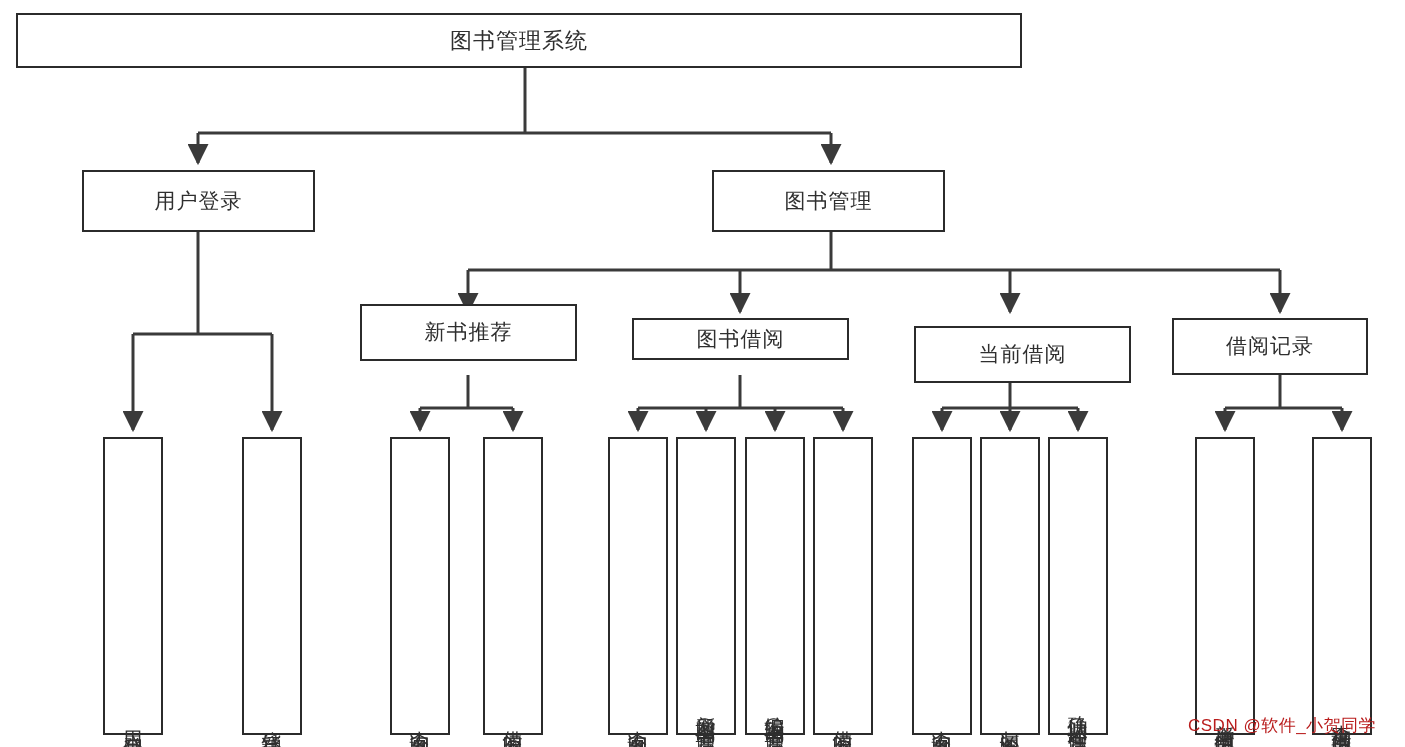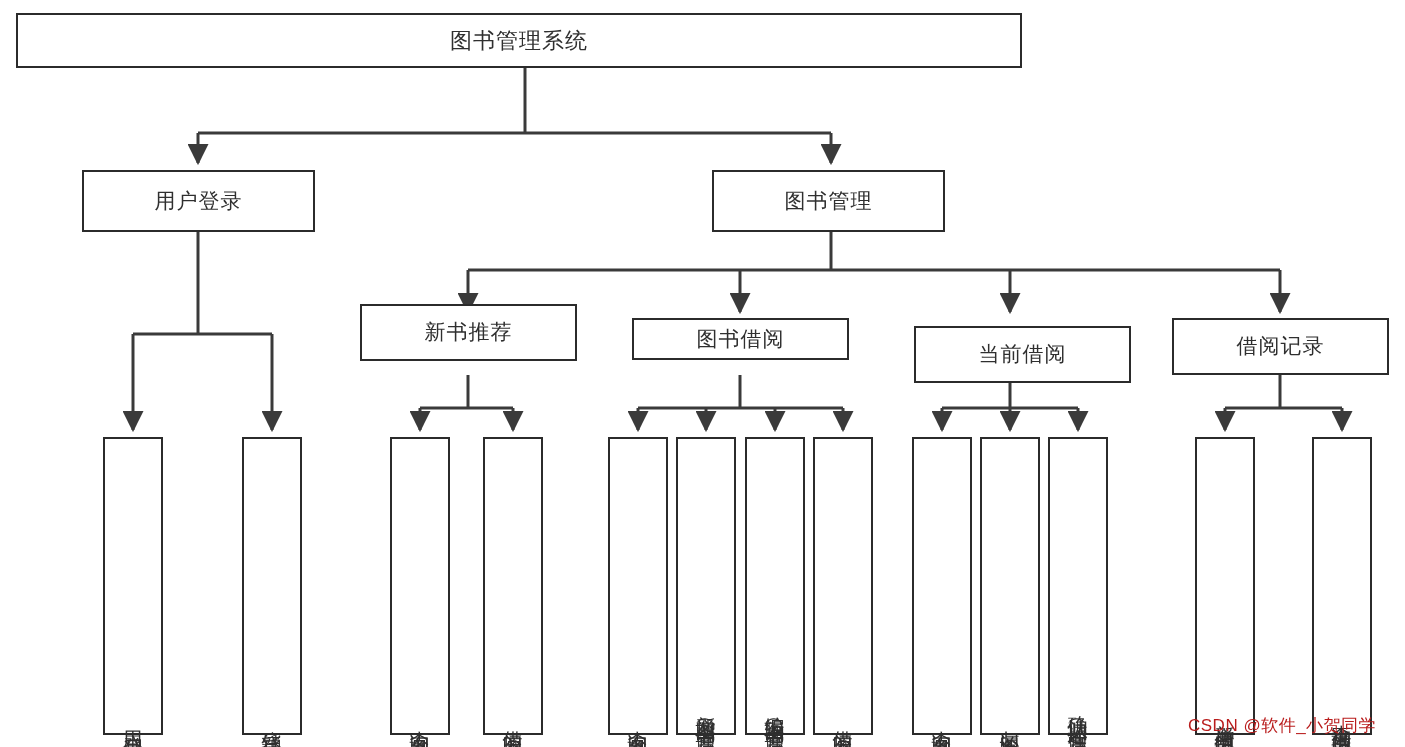--- a/index.html
+++ b/index.html
@@ -144,21 +144,21 @@
 
   <div class="node horiz" style="left:360px; top:304px; width:217px; height:57px;">
     <span class="label">新书推荐</span>
   </div>
   <div class="node horiz" style="left:632px; top:318px; width:217px; height:42px;">
     <span class="label">图书借阅</span>
   </div>
   <div class="node horiz" style="left:914px; top:318px; width:217px; height:57px;margin-top:8px;">
     <span class="label">当前借阅</span>
   </div>
-  <div class="node horiz" style="left:1172px; top:318px; width:217px; height:57px;">
+  <div class="node horiz" style="left:1172px; top:318px; width:196px; height:57px;">
     <span class="label">借阅记录</span>
   </div>
 
   <div class="node leaf" style="left:103px; top:437px; width:60px; height:298px;">
     <span class="label">用户登录</span>
   </div>
   <div class="node leaf" style="left:242px; top:437px; width:60px; height:298px;">
     <span class="label">注销登录</span>
   </div>
 

